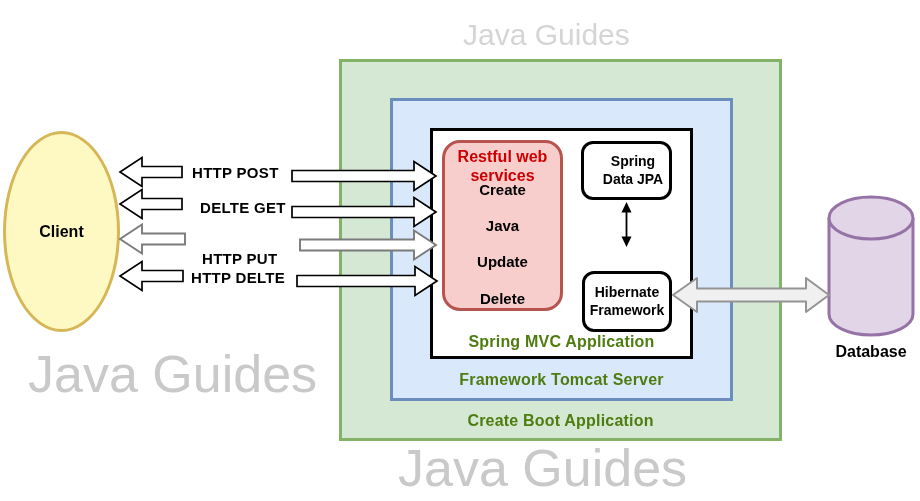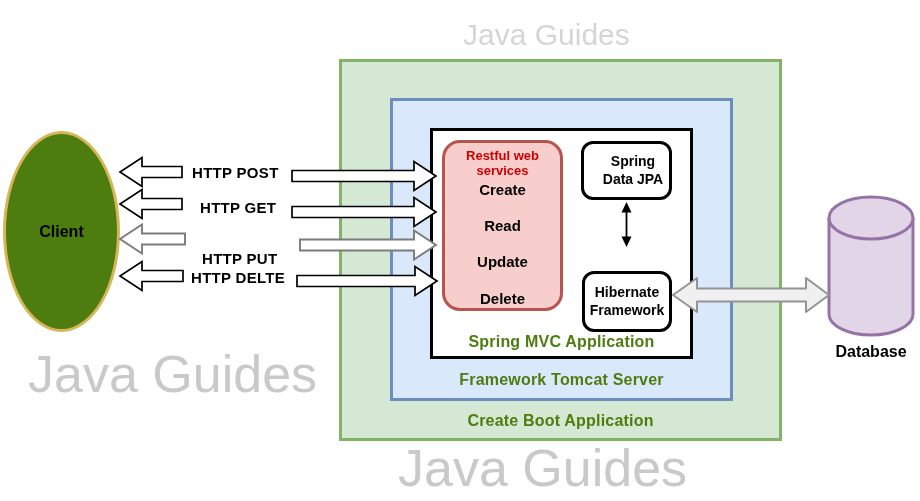--- a/index.html
+++ b/index.html
@@ -65,37 +65,37 @@
     position: absolute; text-align: center;
     font-size: 16px; font-weight: 700; color: #4d7c0f; letter-spacing: 0.2px;
   }
   #mvc-label    { left: 430px; top: 333px; width: 263px; }
   #tomcat-label { left: 390px; top: 371px; width: 343px; }
   #boot-label   { left: 339px; top: 412px; width: 443px; }
 
   
   #rest-title {
     position: absolute; left: 0; right: 0; top: 5px;
-    color: #CC0000; font-size: 13px; font-weight: 700;
+    color: #CC0000; font-size: 16px; font-weight: 700;
     text-align: center; line-height: 1.18;
     padding: 0 10px;
   }
   .crud-item {
     position: absolute; left: 0; right: 0;
     text-align: center; font-size: 15px; font-weight: 700; color: #000;
   }
   #crud-create { top: 38px; }
   #crud-read   { top: 74px; }
   #crud-update { top: 110px; }
   #crud-delete { top: 147px; }
 
   
   #client-ellipse {
     position: absolute; left: 3px; top: 131px; width: 117px; height: 201px;
-    background: #4d7c0f; border: 3px solid #D6B656; border-radius: 50%;
+    background: #fef9c3; border: 3px solid #D6B656; border-radius: 50%;
     display: flex; align-items: center; justify-content: center;
   }
   #client-label { font-size: 16px; font-weight: 700; color: #000; }
 
   
   .http-label {
     position: absolute; font-size: 15px; font-weight: 700; color: #000;
     white-space: nowrap; letter-spacing: 0.3px;
   }
   #http-post  { left: 192px; top: 164px; }
@@ -125,42 +125,42 @@
   <div id="wm-left" class="watermark">Java Guides</div>
   <div id="wm-bottom" class="watermark">Java Guides</div>
 
   <div id="spring-boot-box" class="box"></div>
   <div id="tomcat-box" class="box"></div>
   <div id="mvc-box" class="box"></div>
 
   <div id="rest-box" class="box">
     <div id="rest-title">Restful web services</div>
     <div id="crud-create" class="crud-item">Create</div>
-    <div id="crud-read" class="crud-item">Read</div>
+    <div id="crud-read" class="crud-item">Java</div>
     <div id="crud-update" class="crud-item">Update</div>
     <div id="crud-delete" class="crud-item">Delete</div>
   </div>
 
   <div id="jpa-box" class="box">
     <div class="small-box-label">Spring Data JPA</div>
   </div>
   <div id="hibernate-box" class="box">
     <div class="small-box-label">Hibernate Framework</div>
   </div>
 
   <div id="mvc-label" class="container-label">Spring MVC Application</div>
   <div id="tomcat-label" class="container-label">Framework Tomcat Server</div>
   <div id="boot-label" class="container-label">Create Boot Application</div>
 
   <div id="client-ellipse">
     <span id="client-label">Client</span>
   </div>
 
   <div id="http-post" class="http-label">HTTP POST</div>
-  <div id="http-get" class="http-label">HTTP GET</div>
+  <div id="http-get" class="http-label">DELTE GET</div>
   <div id="http-put" class="http-label">HTTP PUT</div>
   <div id="http-delte" class="http-label">HTTP DELTE</div>
 
   <svg id="database-shape" width="90" height="150" viewBox="0 0 90 150">
     <path d="M3,26 V122 A42,21 0 0 0 87,122 V26" fill="#E1D5E7" stroke="#9673A6" stroke-width="3"></path>
     <ellipse cx="45" cy="26" rx="42" ry="21" fill="#E1D5E7" stroke="#9673A6" stroke-width="3"></ellipse>
   </svg>
   <div id="database-label">Database</div>
 
   <svg id="arrow-overlay" width="920" height="501" viewBox="0 0 920 501">

